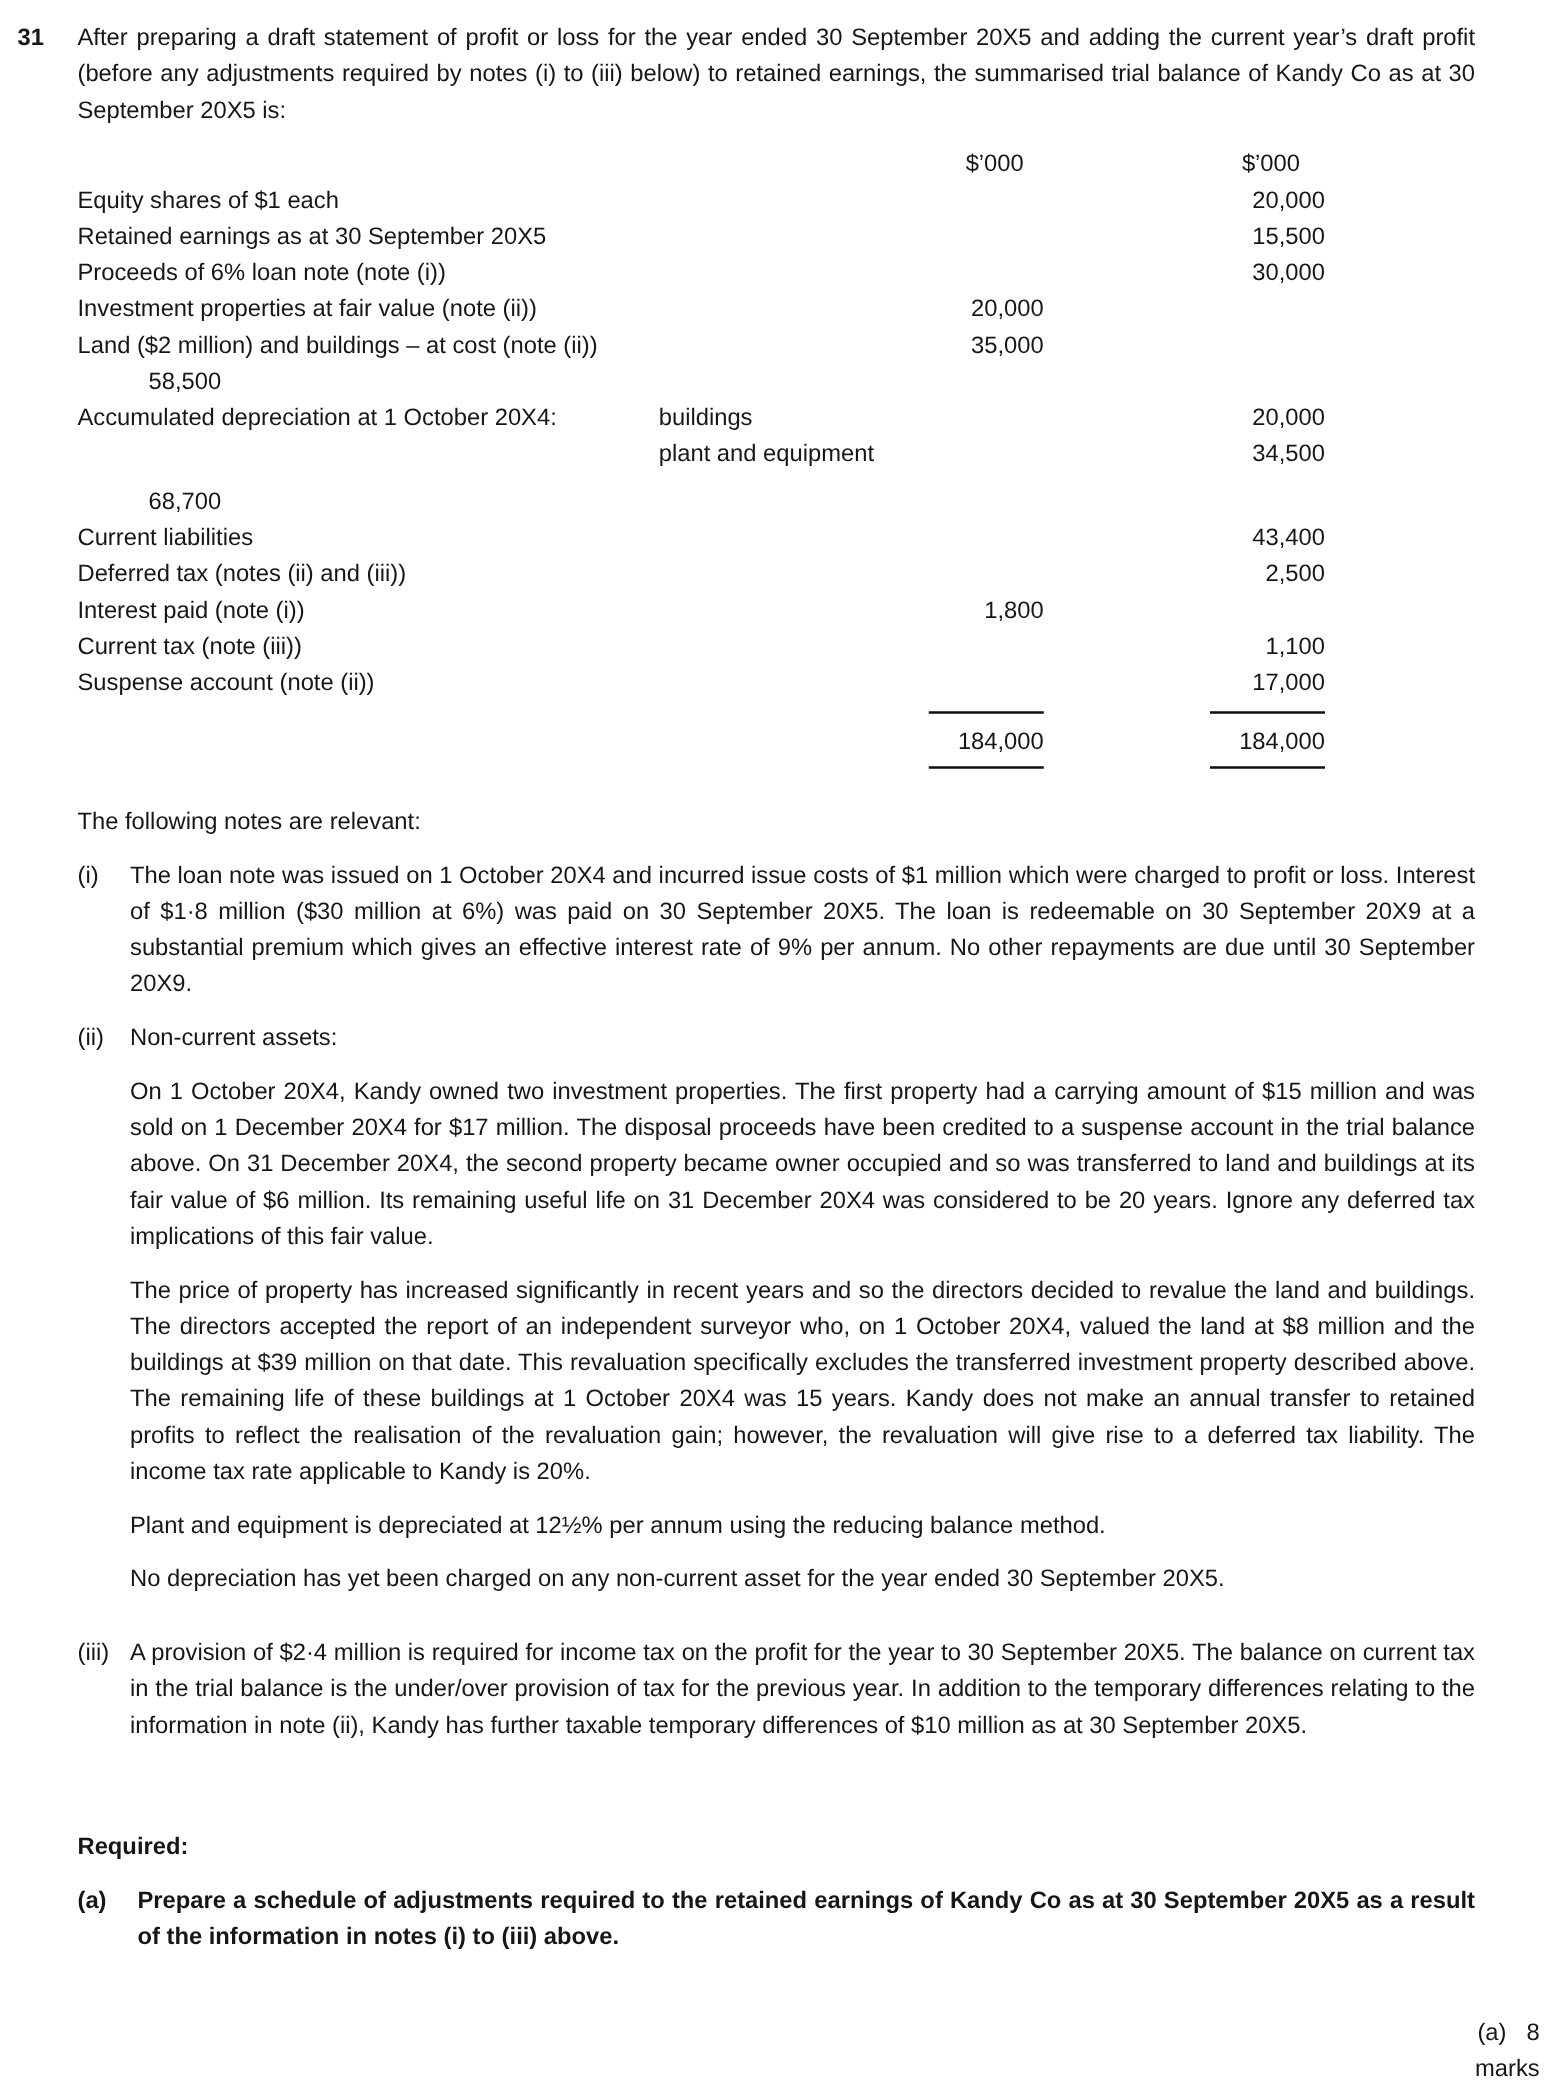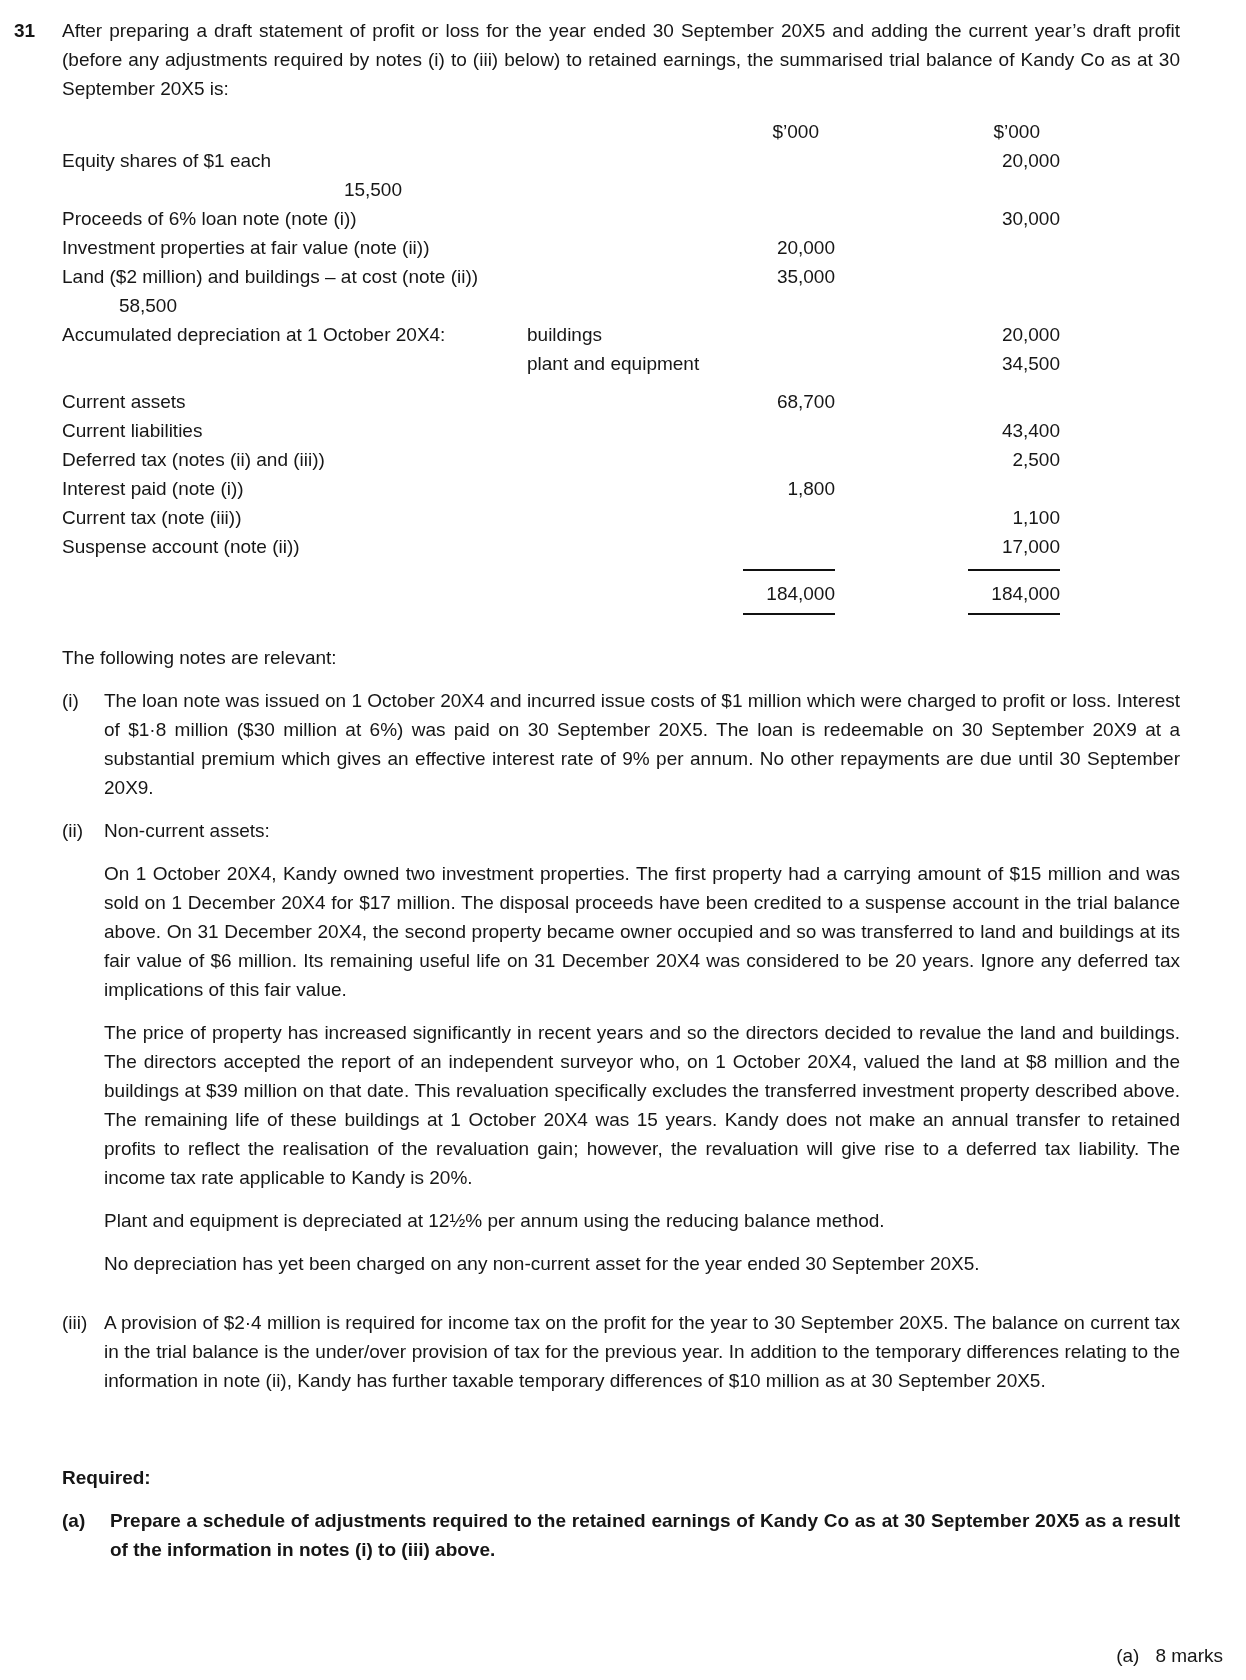--- a/index.html
+++ b/index.html
@@ -10,21 +10,21 @@
     font-size: 19px;
     line-height: 29px;
     -webkit-font-smoothing: antialiased;
   }
   .page {
     box-sizing: border-box;
     width: 1246px;
     height: 1680px;
     padding: 16px 0 10px 14px;
     display: flex;
-    flex-direction: column;
+    flex-direction: row;
     overflow: hidden;
     background: #fff;
   }
   .question { display: flex; }
   .q-num { width: 48px; font-weight: bold; flex: 0 0 48px; }
   .q-body { width: 1118px; flex: 0 0 1118px; }
   .para { margin: 0 0 14px 0; }
   .justify { text-align: justify; }
   .bold { font-weight: bold; }
 
@@ -84,20 +84,21 @@
           <div class="tb-credit">$’000</div>
         </div>
 
         <div class="tb-row">
           <div class="tb-label">Equity shares of $1 each</div>
           <div class="tb-debit"></div>
           <div class="tb-credit">20,000</div>
         </div>
 
         <div class="tb-row">
+          <div class="tb-label">Retained earnings as at 30 September 20X5</div>
           <div class="tb-debit"></div>
           <div class="tb-credit">15,500</div>
         </div>
 
         <div class="tb-row">
           <div class="tb-label">Proceeds of 6% loan note (note (i))</div>
           <div class="tb-debit"></div>
           <div class="tb-credit">30,000</div>
         </div>
 
@@ -129,21 +130,20 @@
 
         <div class="tb-row">
           <div class="tb-label">
             <span class="sub-label">plant and equipment</span>
           </div>
           <div class="tb-debit"></div>
           <div class="tb-credit">34,500</div>
         </div>
 
         <div class="tb-row gap-above">
-          <div class="tb-label">Current assets</div>
           <div class="tb-debit">68,700</div>
           <div class="tb-credit"></div>
         </div>
 
         <div class="tb-row">
           <div class="tb-label">Current liabilities</div>
           <div class="tb-debit"></div>
           <div class="tb-credit">43,400</div>
         </div>
 

